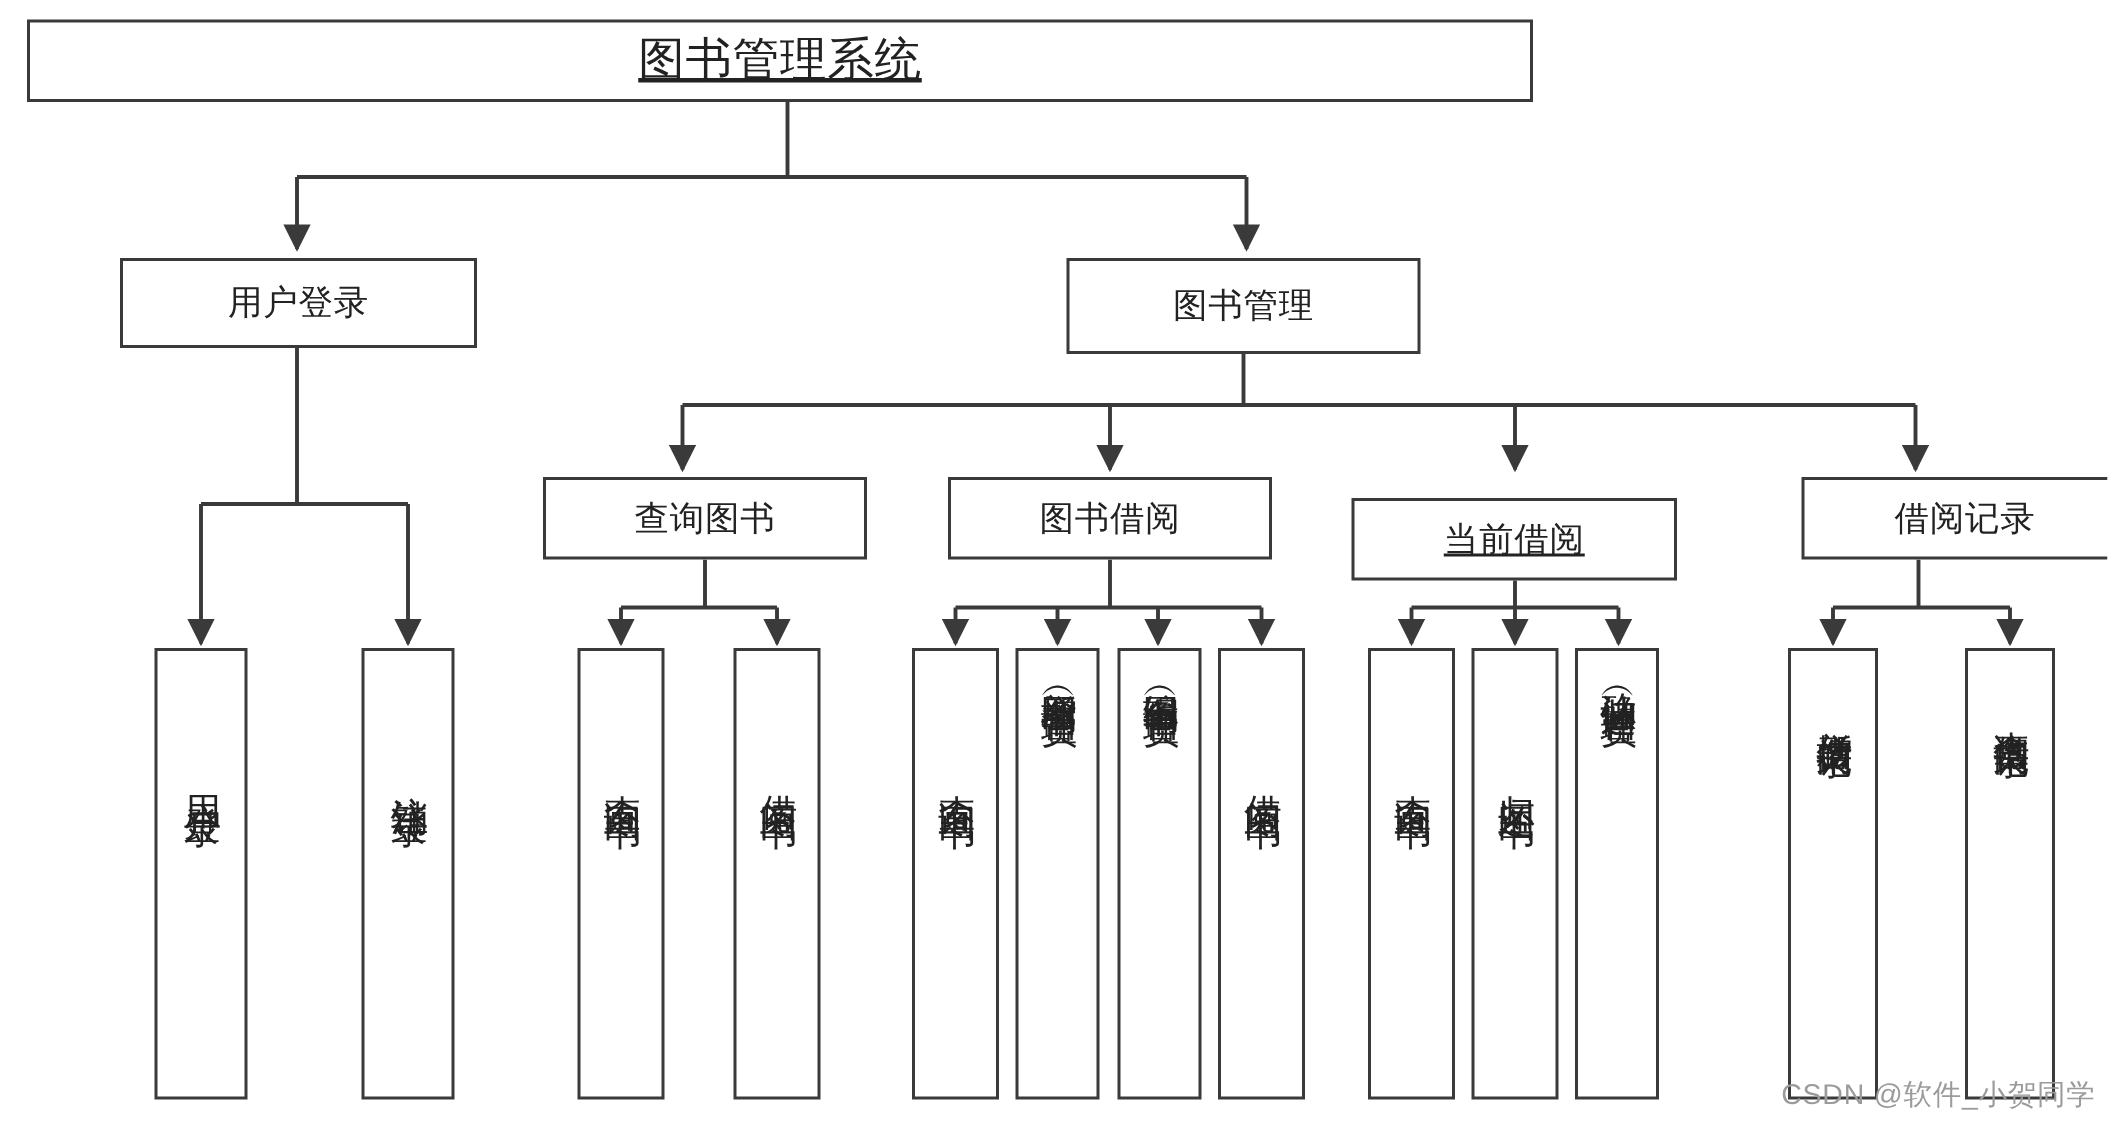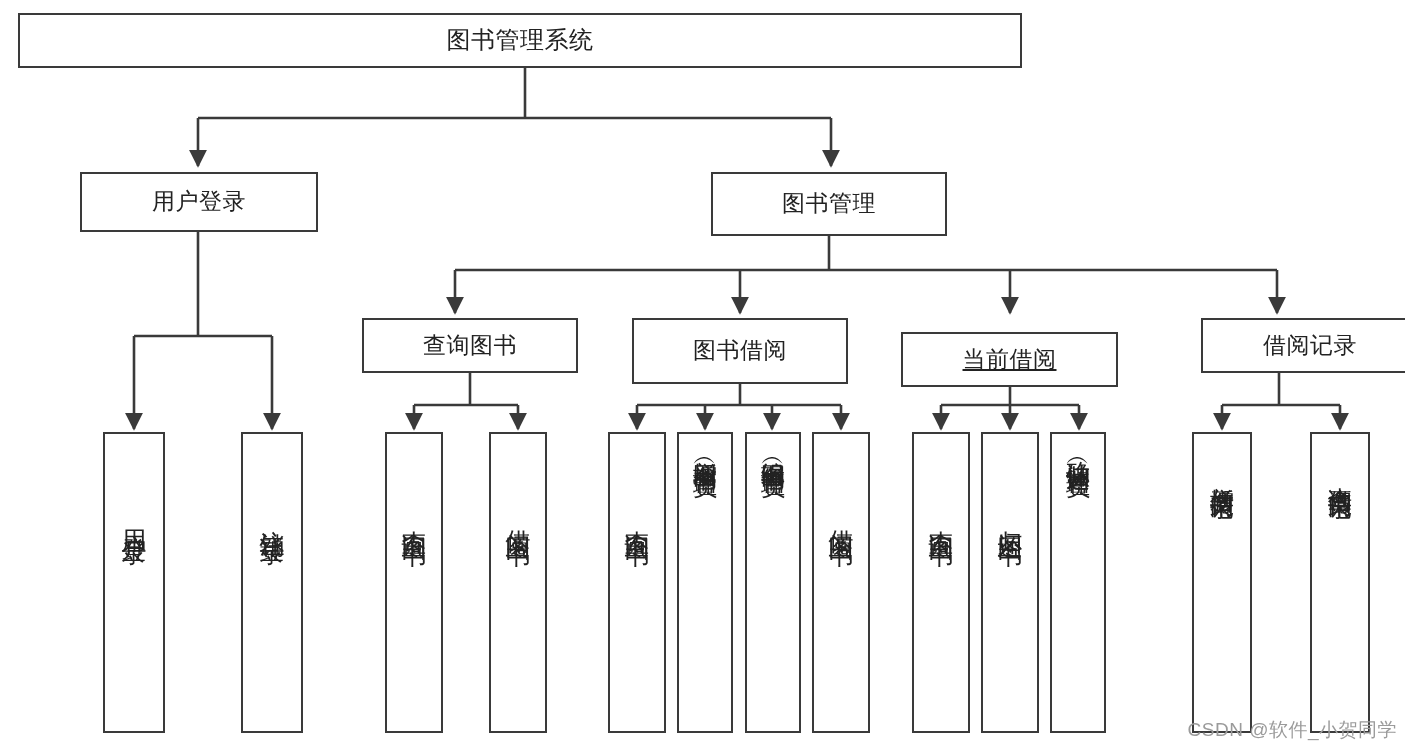--- a/index.html
+++ b/index.html
@@ -56,21 +56,21 @@
     text-orientation: upright;
     font-size: 25px;
     letter-spacing: 4px;
     line-height: 1;
     white-space: nowrap;
   }
   .node.vert.tight .label {
     font-size: 24px;
     letter-spacing: 2px;
   }
-  .node.root .label { font-size: 24px; }
+  .node.root .label { font-size: 31px; text-decoration: underline; }
   .watermark {
     position: absolute;
     right: 8px;
     bottom: 4px;
     font-size: 19px;
     color: #9b9b9b;
     letter-spacing: 0.5px;
     white-space: nowrap;
     font-family: "Liberation Sans", "DejaVu Sans", sans-serif;
   }
@@ -140,21 +140,21 @@
   </div>
 
   <div class="node horiz" style="left:711px; top:172px; width:236px; height:64px;">
     <span class="label">图书管理</span>
   </div>
 
   <div class="node horiz" style="left:362px; top:318px; width:216px; height:55px;">
     <span class="label">查询图书</span>
   </div>
 
-  <div class="node horiz" style="left:632px; top:318px; width:216px; height:66px;">
+  <div class="node horiz" style="left:632px; top:318px; width:216px; height:55px;">
     <span class="label">图书借阅</span>
   </div>
 
   <div class="node horiz" style="left:901px; top:332px; width:217px; height:55px;text-decoration:underline;">
     <span class="label">当前借阅</span>
   </div>
 
   <div class="node horiz" style="left:1170px; top:318px; width:218px; height:55px;margin-left:31px;">
     <span class="label">借阅记录</span>
   </div>

